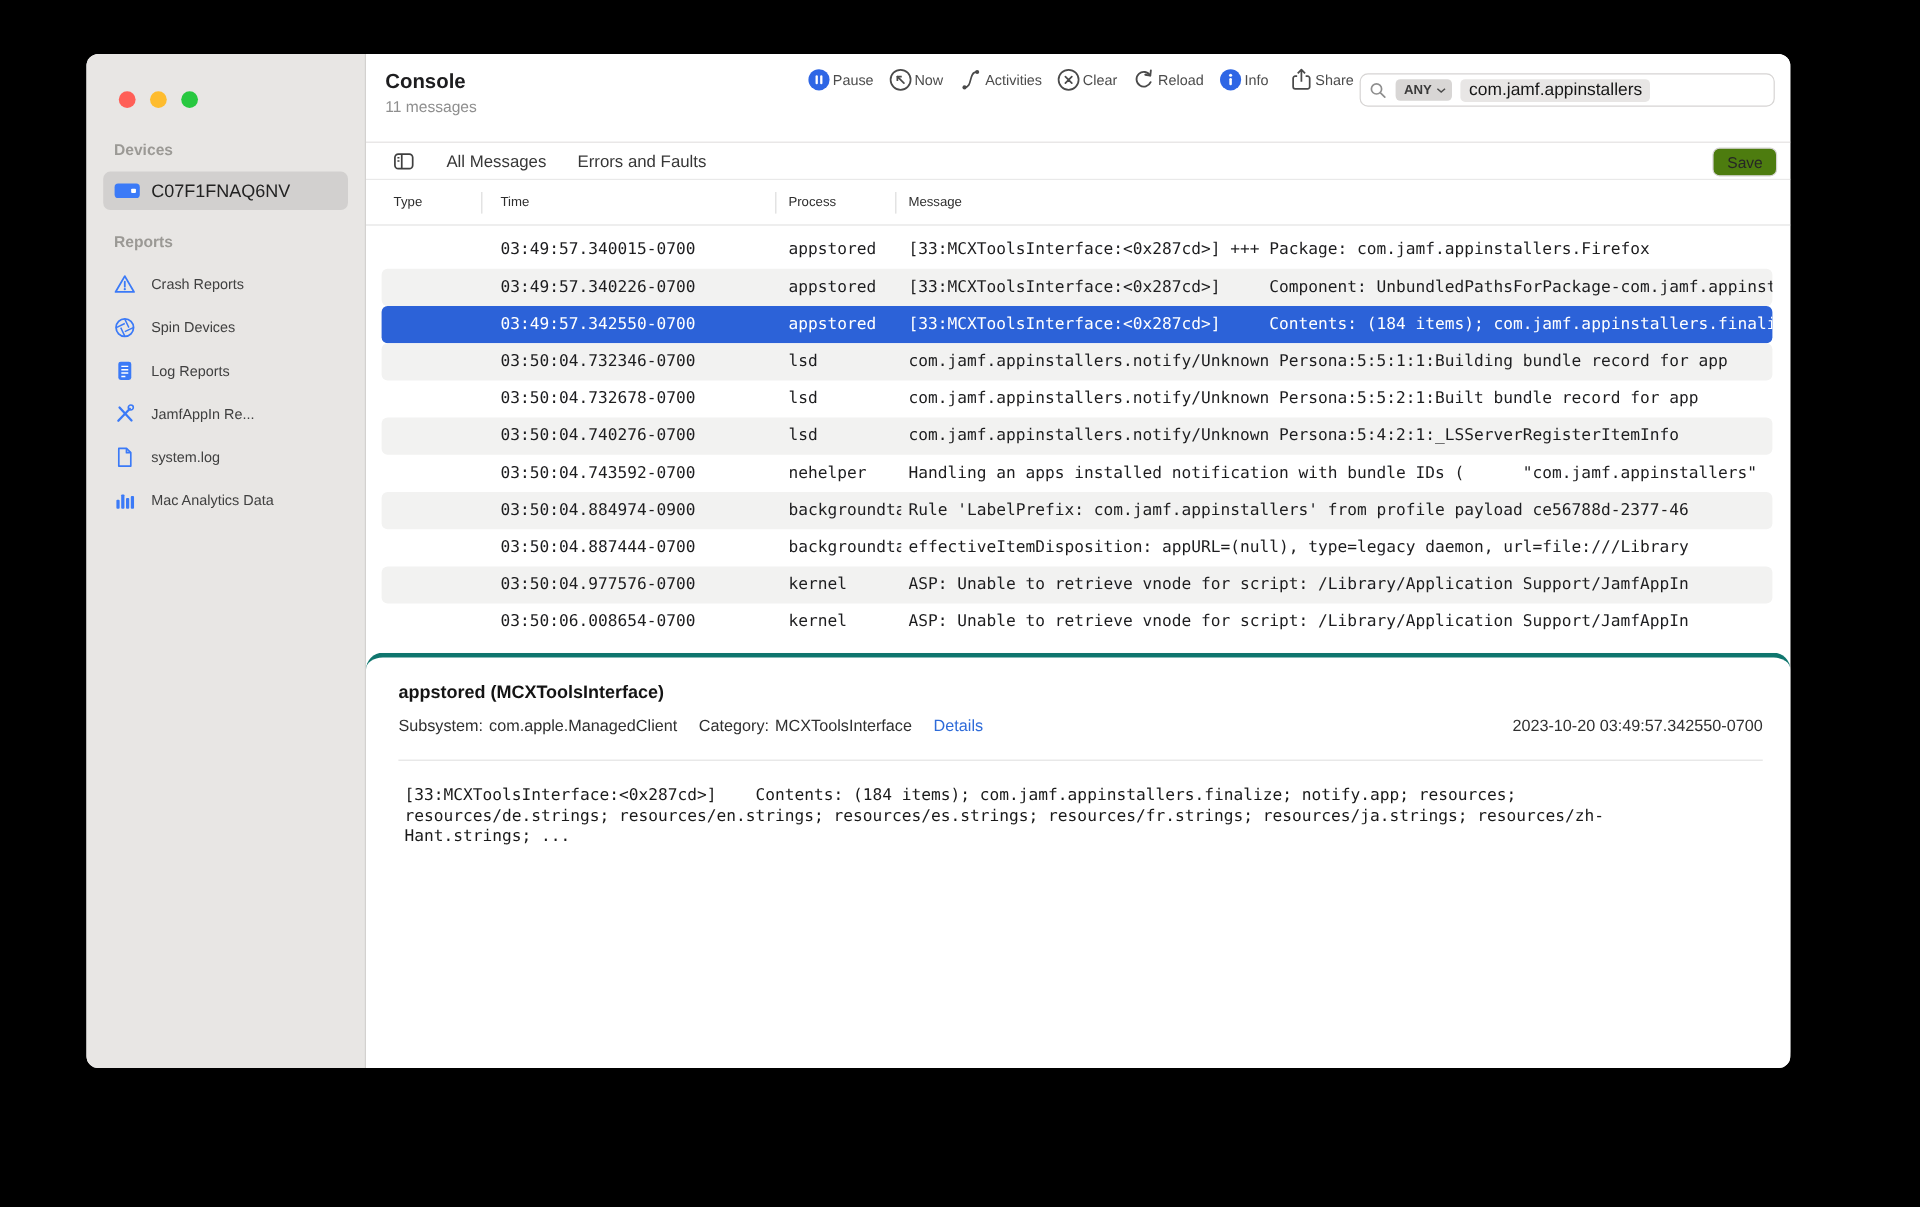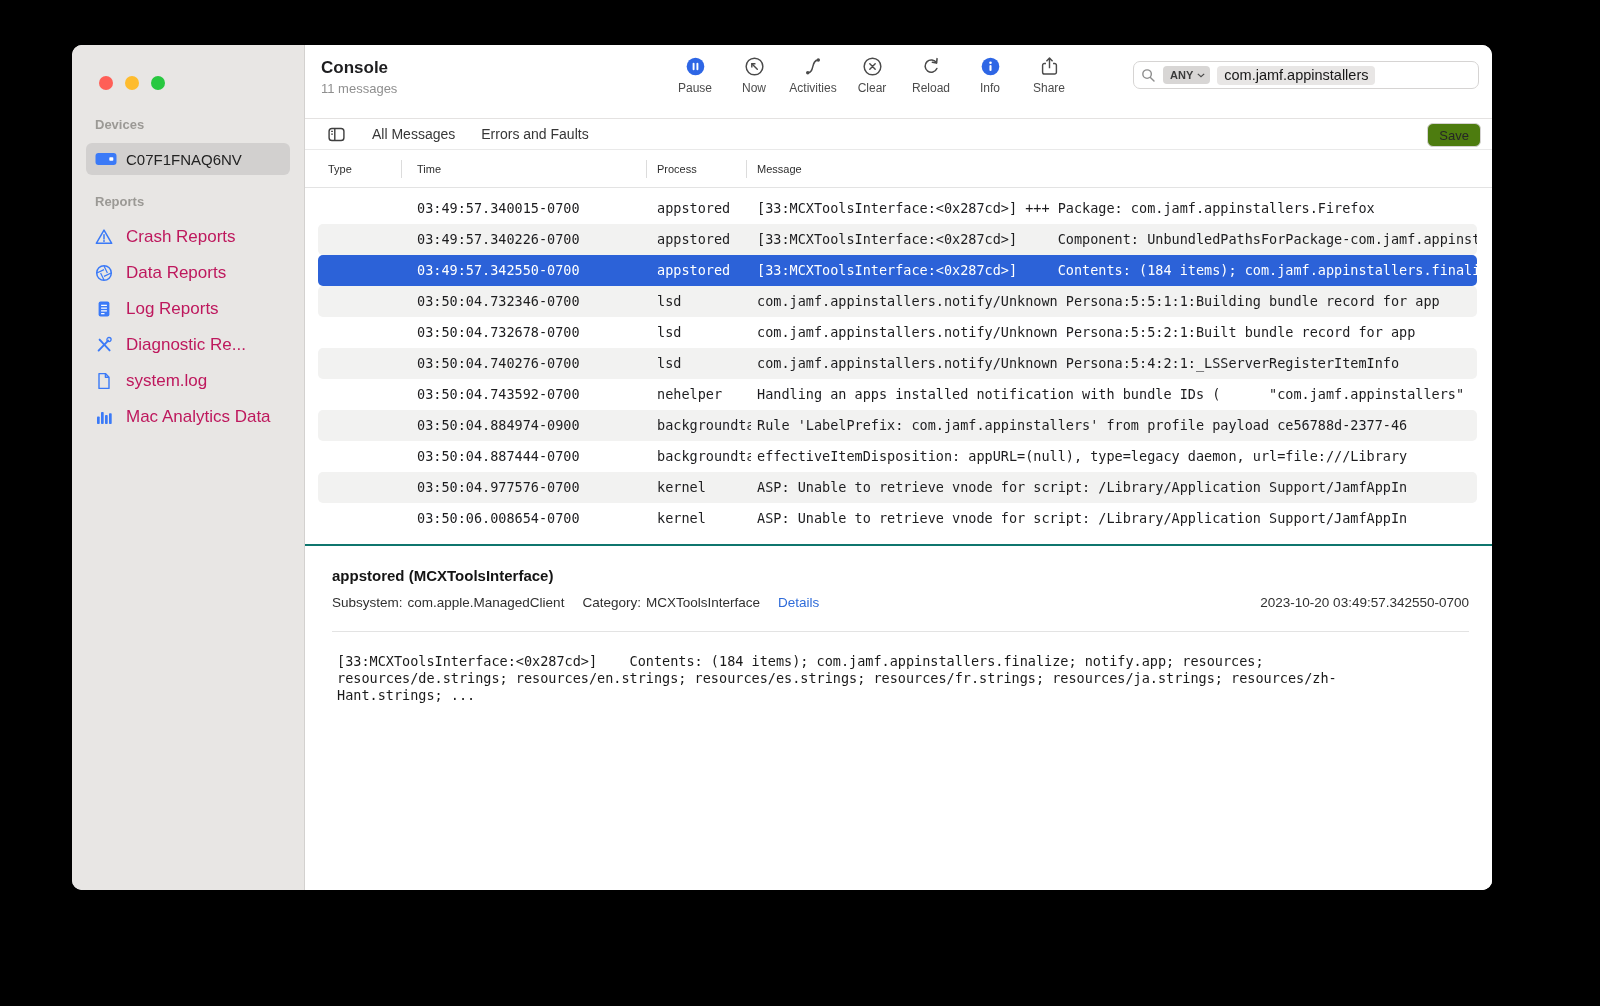--- a/index.html
+++ b/index.html
@@ -17,31 +17,31 @@
   .tl-close{ background:#ff5f57; } .tl-min{ background:#febc2e; } .tl-zoom{ background:#28c840; }
   .side-label { position:absolute; left:23px; font-size:13px; font-weight:700; color:#9b9995; }
   .devices-label { top:72px; }
   .reports-label { top:149px; }
   .device-row { position:absolute; top:98px; left:14px; width:204px; height:28px;
     background:#d2d0cf; border-radius:6px; display:flex; align-items:center; gap:9px; padding:16px 9px; }
   .device-row .dname { font-size:15px; color:#222; }
   .reports-list { position:absolute; top:174px; left:0; right:0; }
   .report-item { height:36px; display:flex; align-items:center; gap:12px; padding-left:22px; }
   .report-item .ricon { width:20px; height:20px; flex:none; display:flex; align-items:center; justify-content:center; }
-  .report-item .rlabel { font-size:17px; color:#be185d; white-space:nowrap; }
+  .report-item .rlabel { font-size:12px; color:#404040; white-space:nowrap; }
 
   
   .main { flex:1; position:relative; background:#fff; }
 
   .title-block { position:absolute; left:16px; top:13px; }
   .title-block .t1 { font-size:17px; font-weight:700; color:#1d1d1f; }
   .title-block .t2 { font-size:13px; color:#8f8f8f; margin-top:3px; }
 
   .toolbar { position:absolute; left:366px; top:7px; display:flex; gap:11px; }
-  .toolbtn { display:flex; flex-direction:column; align-items:center; min-width:48px; cursor:default; }
+  .toolbtn { display:flex; flex-direction:row; align-items:center; min-width:48px; cursor:default; }
   .toolbtn .ticon { height:28px; display:flex; align-items:center; justify-content:center; }
   .toolbtn .tlabel { font-size:12px; color:#4c4c4c; margin-top:1px; }
 
   .searchbox { position:absolute; right:13px; top:16px; width:346px; height:28px;
     background:#fff; border:1px solid #d6d4d3; border-radius:7px;
     display:flex; align-items:center; padding:0 7px; gap:7px; }
   .scope-pill { background:#d8d6d5; border-radius:4px; font-size:11px; font-weight:700; color:#3a3a3a;
     padding:3px 5px 3px 7px; display:flex; align-items:center; gap:4px; flex:none; }
   .query-token { background:#e8e6e5; border-radius:4px; font-size:14.5px; color:#171717;
     padding:1px 7px 2px; white-space:nowrap; }
@@ -65,21 +65,21 @@
 
   .rows { position:absolute; left:13px; right:15px; top:148px; }
   .trow { height:31px; display:grid; grid-template-columns:88px 245px 100px 1fr; border-radius:5px; }
   .trow.alt { background:#f2f2f1; }
   .trow.selected { background:#2c62d8; }
   .trow .cell { font-family:"DejaVu Sans Mono", monospace; font-size:13.5px; color:#1d1d1f;
     line-height:31px; white-space:pre; overflow:hidden; }
   .trow .c2 { padding-left:11px; } .trow .c3 { padding-left:6px; padding-right:8px; } .trow .c4 { padding-left:6px; }
   .trow.selected .cell { color:#fff; }
 
-  .detail { position:absolute; left:0; right:0; top:499px; bottom:0; border-top:2px solid #0f766e; background:#fff; }
+  .detail { position:absolute; left:0; right:0; top:499px; bottom:0; border-top:4px solid #0f766e; background:#fff;border-radius:14px; }
   .detail-title { position:absolute; left:27px; top:21px; font-size:15px; font-weight:700; color:#141414; }
   .detail-meta { position:absolute; left:27px; top:49px; font-size:13.5px; color:#303030; display:flex; gap:10px; }
   .detail-meta .pair { display:flex; gap:5px; }
   .detail-meta .cat { margin-left:8px; }
   .details-link { color:#2e6bd9; margin-left:8px; cursor:default; }
   .detail-ts { position:absolute; right:23px; top:49px; font-size:13.5px; color:#303030; }
   .detail-rule { position:absolute; left:27px; right:23px; top:85px; height:1px; background:#e3e3e3; }
   .detail-body { position:absolute; left:32px; top:107px; width:125ch;
     font-family:"DejaVu Sans Mono", monospace; font-size:13.5px; line-height:17px; color:#1a1a1a;
     white-space:pre-wrap; overflow-wrap:break-word; }
@@ -119,40 +119,40 @@
           </span>
     <span class="rlabel">Crash Reports</span>
   </div>
         <div class="report-item">
     <span class="ricon">
             <svg viewBox="0 0 20 20" width="20" height="20">
               <circle cx="10" cy="10" r="7.3" fill="none" stroke="#3b7af7" stroke-width="1.5"></circle>
               <path d="M10 2.9 L13.4 10 M17.1 10 L10 13.4 M10 17.1 L6.6 10 M2.9 10 L10 6.6" stroke="#3b7af7" stroke-width="1.2" fill="none"></path>
             </svg>
           </span>
-    <span class="rlabel">Data Reports</span>
+    <span class="rlabel">Spin Devices</span>
   </div>
         <div class="report-item">
     <span class="ricon">
             <svg viewBox="0 0 20 20" width="20" height="20">
               <rect x="4.6" y="2.4" width="10.8" height="15.2" rx="2" fill="#3b7af7"></rect>
               <path d="M7.1 6.3 h5.8 M7.1 9.1 h5.8 M7.1 11.9 h5.8 M7.1 14.7 h3.4" stroke="#fff" stroke-width="1.2"></path>
             </svg>
           </span>
     <span class="rlabel">Log Reports</span>
   </div>
         <div class="report-item">
     <span class="ricon">
             <svg viewBox="0 0 20 20" width="20" height="20">
               <path d="M4.6 15.6 L14.2 5.6" stroke="#3b7af7" stroke-width="1.9" stroke-linecap="round"></path>
               <path d="M5.6 4.6 L15.6 15.4" stroke="#3b7af7" stroke-width="1.9" stroke-linecap="round"></path>
               <circle cx="15" cy="4.6" r="2.1" fill="none" stroke="#3b7af7" stroke-width="1.3"></circle>
             </svg>
           </span>
-    <span class="rlabel">Diagnostic Re...</span>
+    <span class="rlabel">JamfAppIn Re...</span>
   </div>
         <div class="report-item">
     <span class="ricon">
             <svg viewBox="0 0 20 20" width="20" height="20">
               <path d="M5 2.6 h6.4 L15 6.2 v11.2 H5 Z" fill="none" stroke="#3b7af7" stroke-width="1.4" stroke-linejoin="round"></path>
               <path d="M11.4 2.6 V6.2 H15" fill="none" stroke="#3b7af7" stroke-width="1.4" stroke-linejoin="round"></path>
             </svg>
           </span>
     <span class="rlabel">system.log</span>
   </div>

